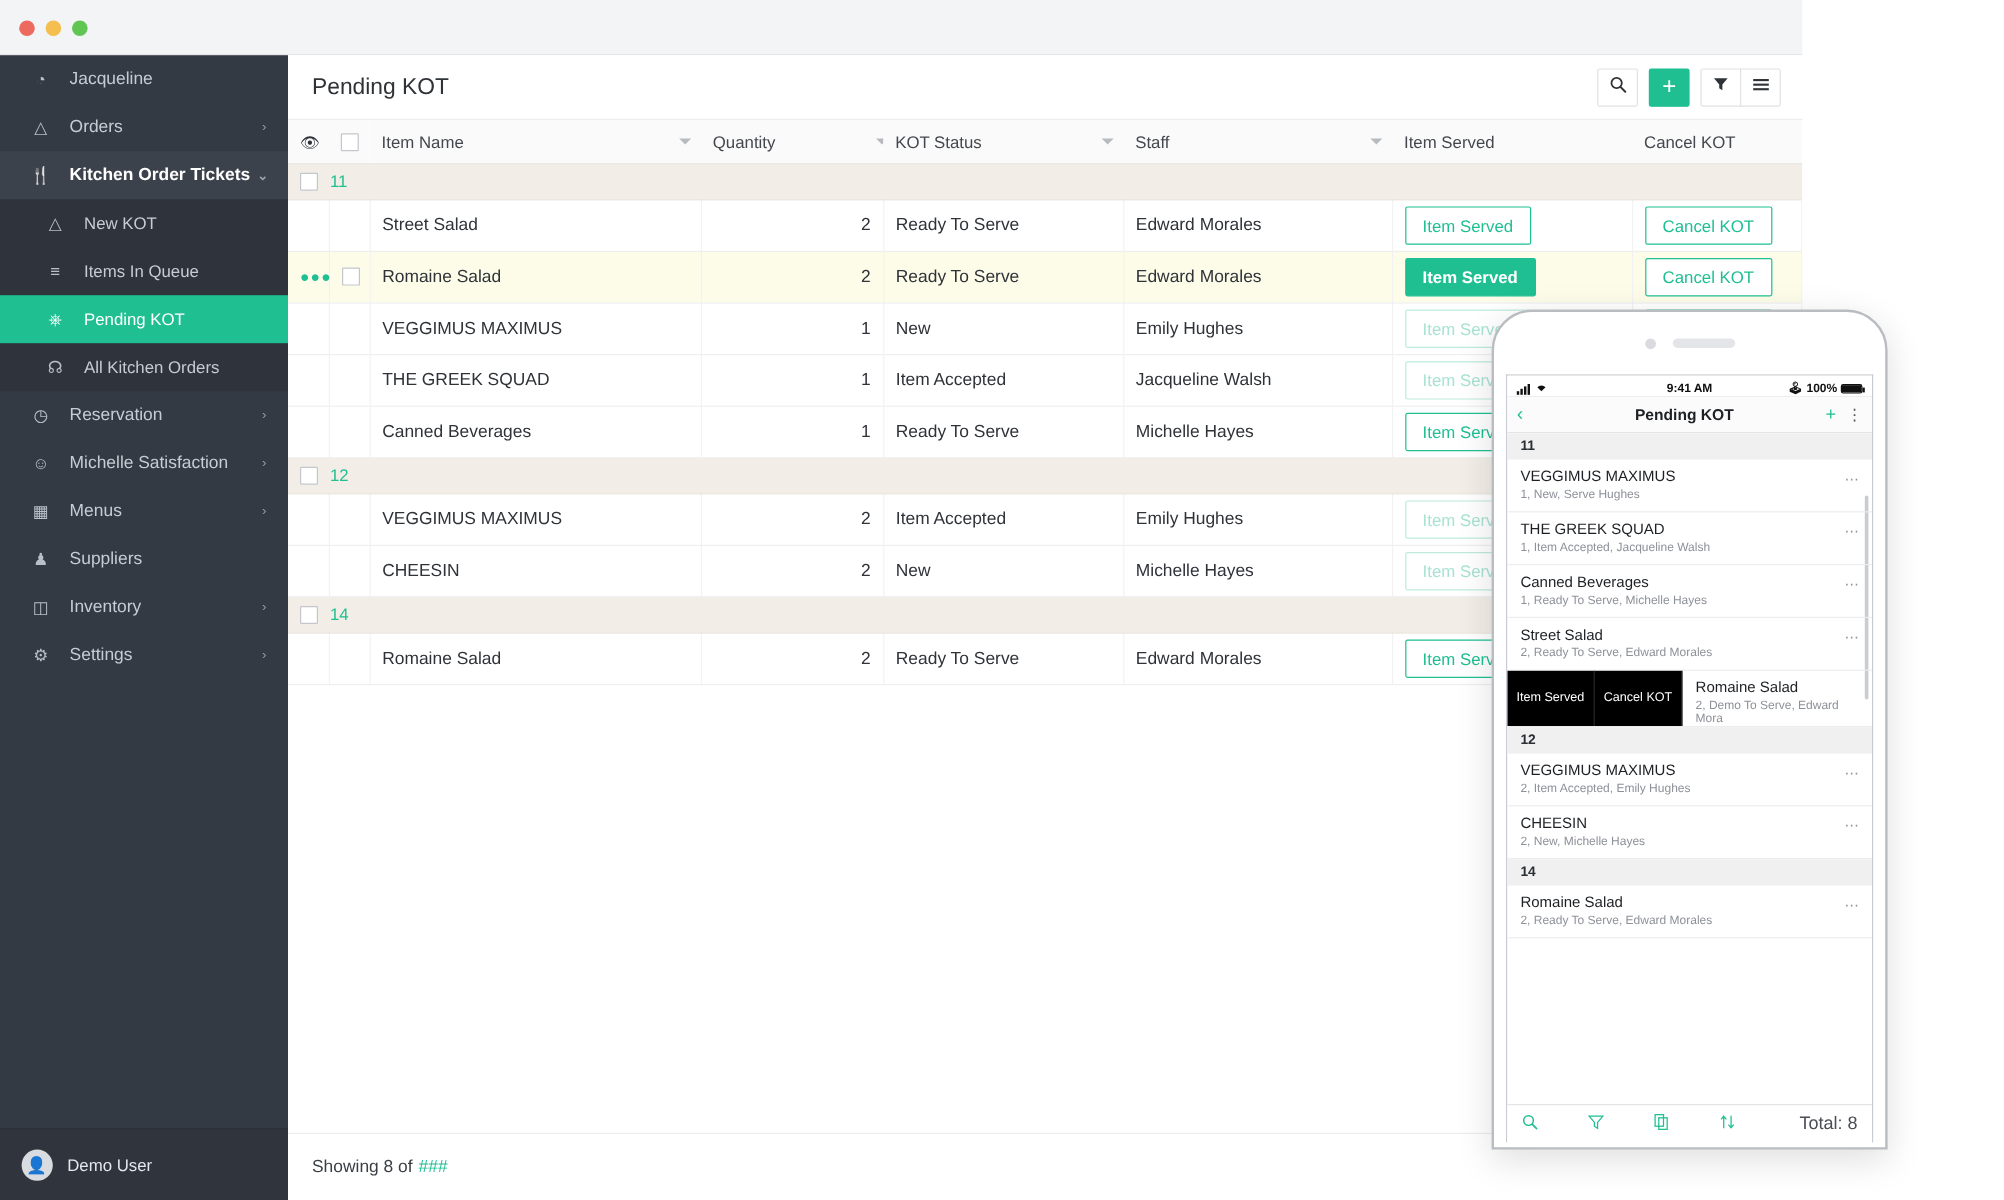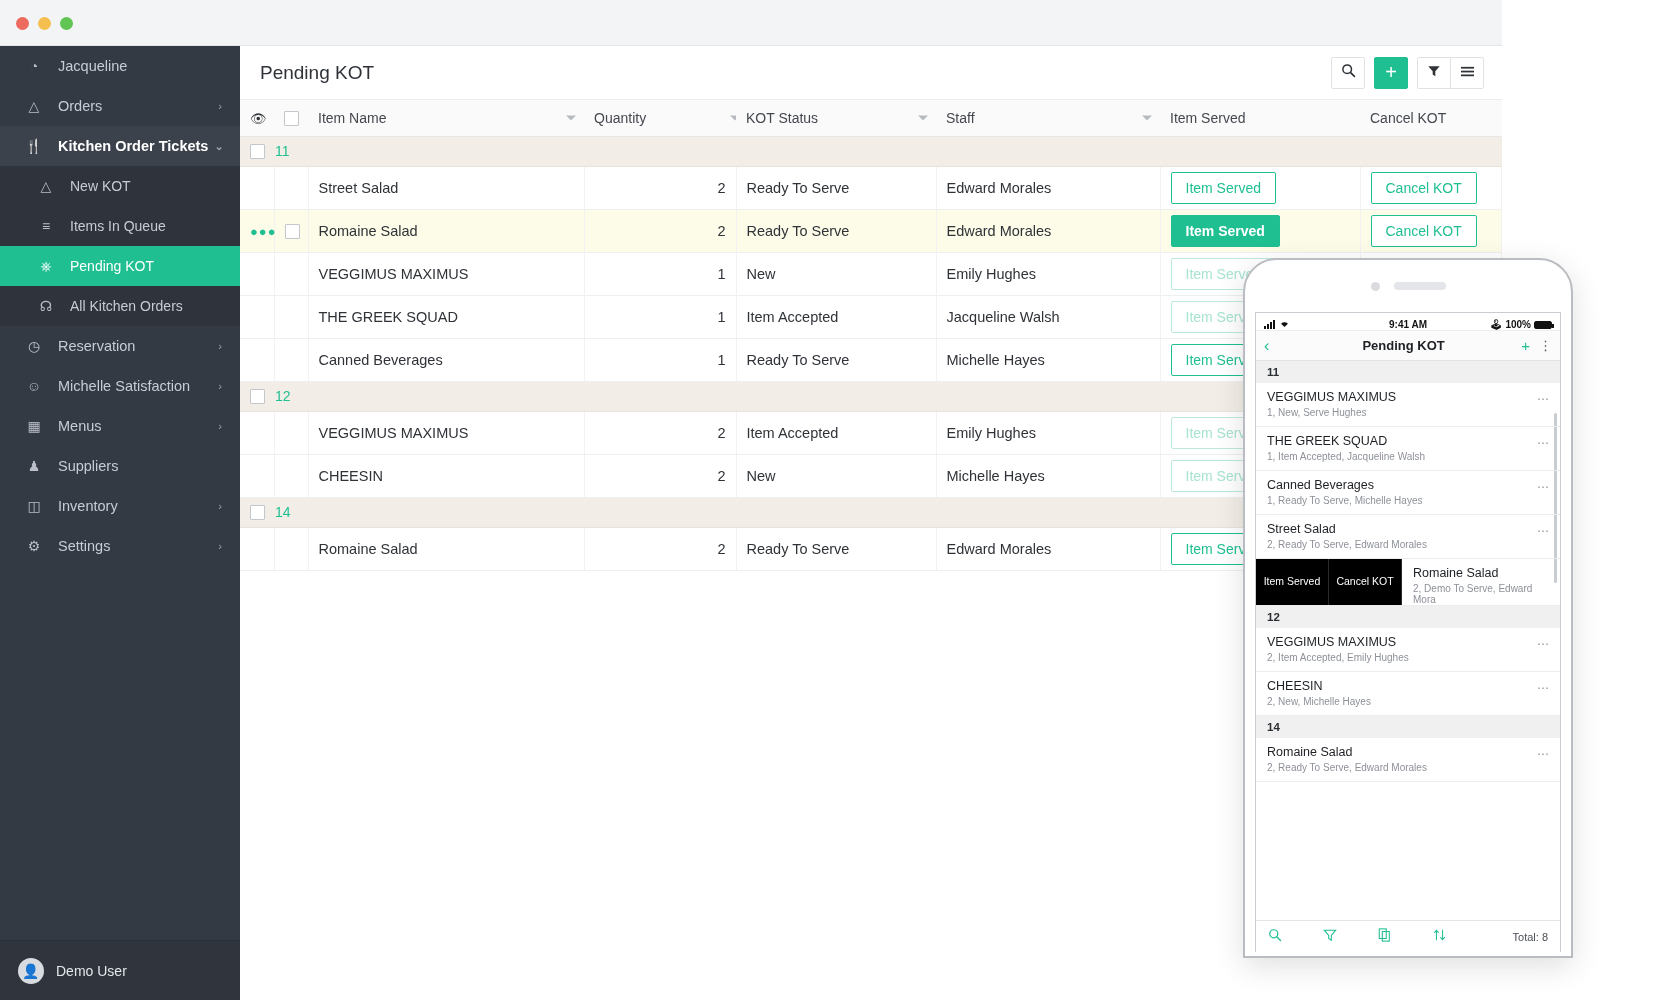--- a/index.html
+++ b/index.html
@@ -192,21 +192,21 @@
     justify-content:center; text-align:center; font-size:10.5px; line-height:1.25;
     border-right:1px solid #2a2a2a; cursor:pointer;
   }
   .ph-swipe-body { flex:1; padding:7px 11px; overflow:hidden; }
 
   .ph-tools {
     height:32px; border-top:1px solid #e4e4e4; display:flex; align-items:center;
     padding:0 12px; gap:0; background:#fff;
   }
   .ph-tool { color:#1fbf92; font-size:14px; width:55px; cursor:pointer; }
-  .ph-total { margin-left:auto; font-size:11px; color:#4a4f56; }
+  .ph-total { margin-left:auto; font-size:15px; color:#4a4f56; }
 
   .scrollbar {
     position:absolute; right:3px; top:52px; width:3px; height:170px;
     background:#c9ccd0; border-radius:2px;
   }
 </style>
 </head>
 <body>
 
 <div id="root">
@@ -474,20 +474,24 @@
               <td class="num">2</td>
               <td>Ready To Serve</td>
               <td>Edward Morales</td>
               <td><span class="btn-o">Item Served</span></td>
               <td><span class="btn-o">Cancel KOT</span></td>
             </tr>
           </tbody>
       </table>
     </div>
 
+    <div class="footer">
+      <span>Showing 8 of</span>
+      <span class="hash">###</span>
+    </div>
   </div>
 
   <div class="phone">
     <div class="phone-notch">
       <span class="ph-cam"></span>
       <span class="ph-spk"></span>
     </div>
 
     <div class="ph-screen">
 

